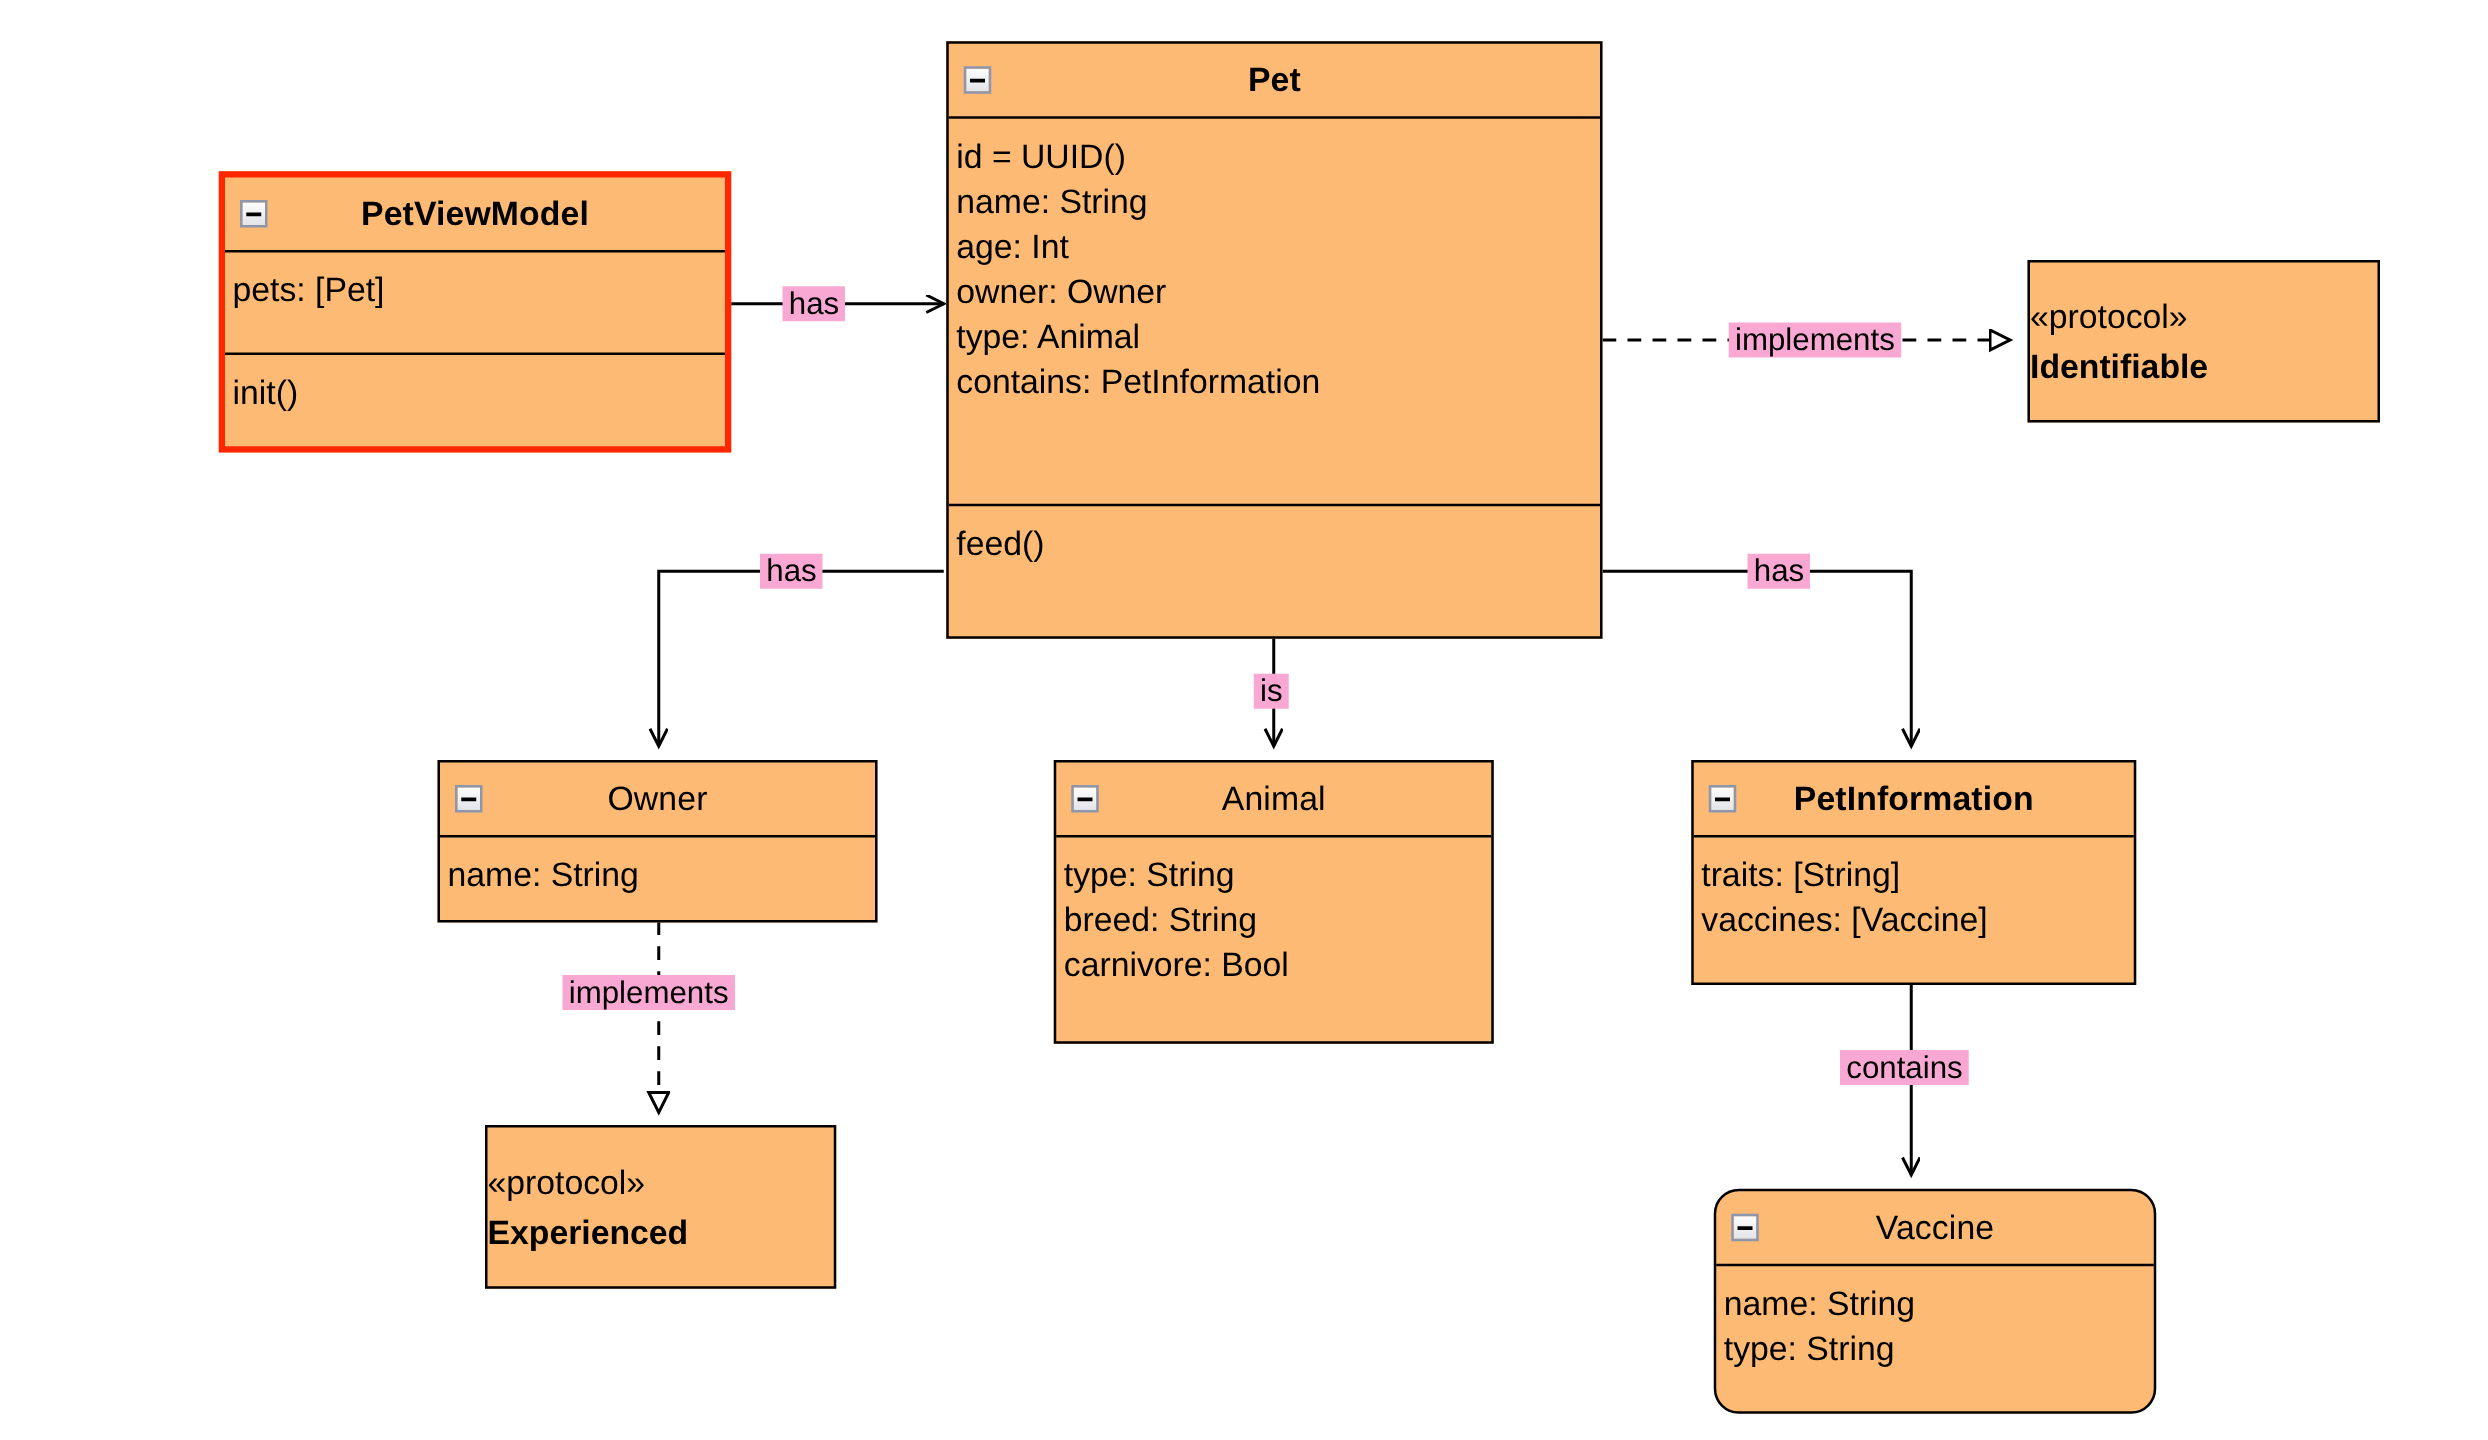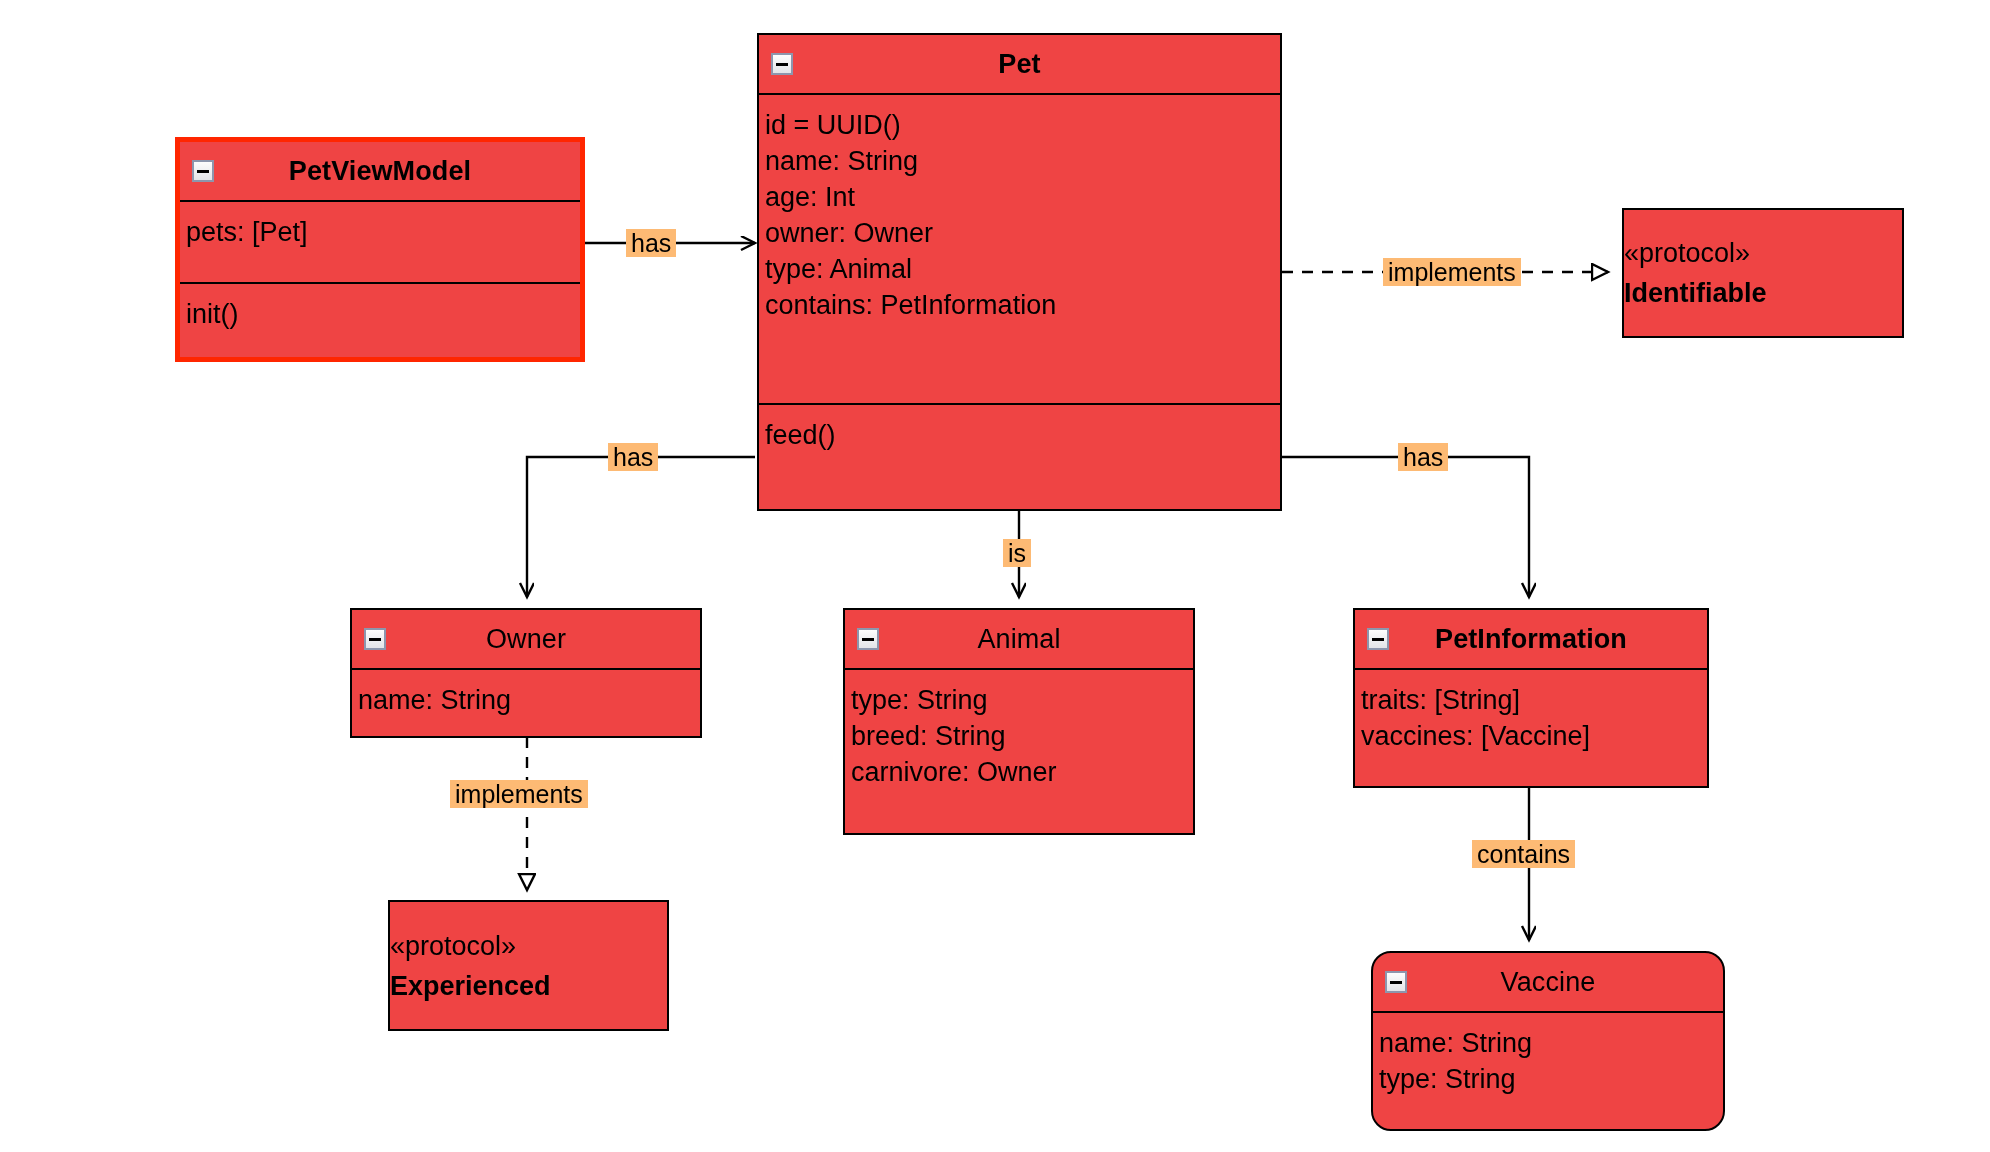--- a/index.html
+++ b/index.html
@@ -22,21 +22,21 @@
   }
   #wires {
     position: absolute;
     left: 0; top: 0;
     width: 1990px;
     height: 1152px;
     pointer-events: none;
   }
   .uml-box {
     position: absolute;
-    background: #ef4444;
+    background: #fdba74;
     border: 2px solid #000000;
     box-sizing: border-box;
   }
   .uml-box.highlight {
     border: 5px solid #ff2600;
   }
   .compartment {
     position: relative;
     box-sizing: border-box;
   }
@@ -96,21 +96,21 @@
   .proto-stereotype {
     font-size: 27px;
   }
   .proto-name {
     font-size: 27px;
     font-weight: bold;
   }
   .edge-label {
     position: absolute;
     font-size: 25px;
-    background: #fdba74;
+    background: #f9a8d4;
     padding: 0 5px;
     white-space: nowrap;
     line-height: 28px;
   }
 </style>
 </head>
 <body>
 
 <div id="canvas">
 
@@ -196,21 +196,21 @@
   <div class="uml-box" style="left:843px; top:608px; width:352px; height:227px;">
     <div class="compartment title-row" style="height:58px;">
       <span class="collapse-icon">
           <i></i>
         </span>
       <span class="class-name">Animal</span>
     </div>
     <div class="compartment members" style="height:165px;">
       <div class="member">type: String</div>
       <div class="member">breed: String</div>
-      <div class="member">carnivore: Owner</div>
+      <div class="member">carnivore: Bool</div>
     </div>
   </div>
 
   <div class="uml-box" style="left:1353px; top:608px; width:356px; height:180px;">
     <div class="compartment title-row" style="height:58px;font-weight:bold;">
       <span class="collapse-icon">
           <i></i>
         </span>
       <span class="class-name">PetInformation</span>
     </div>

